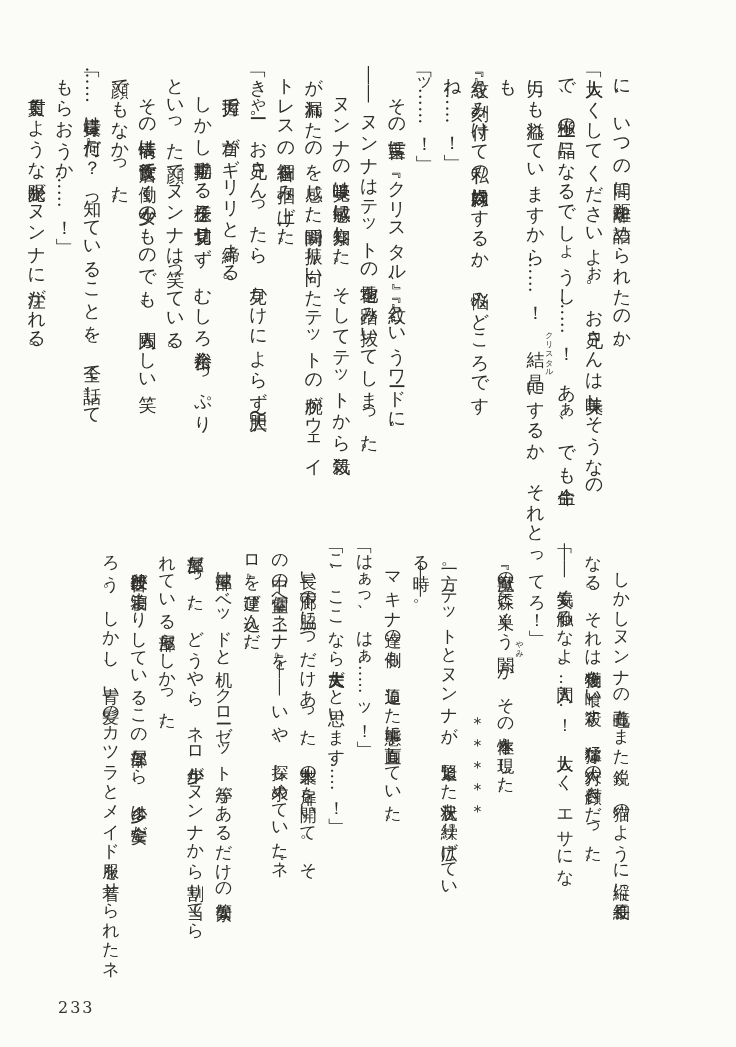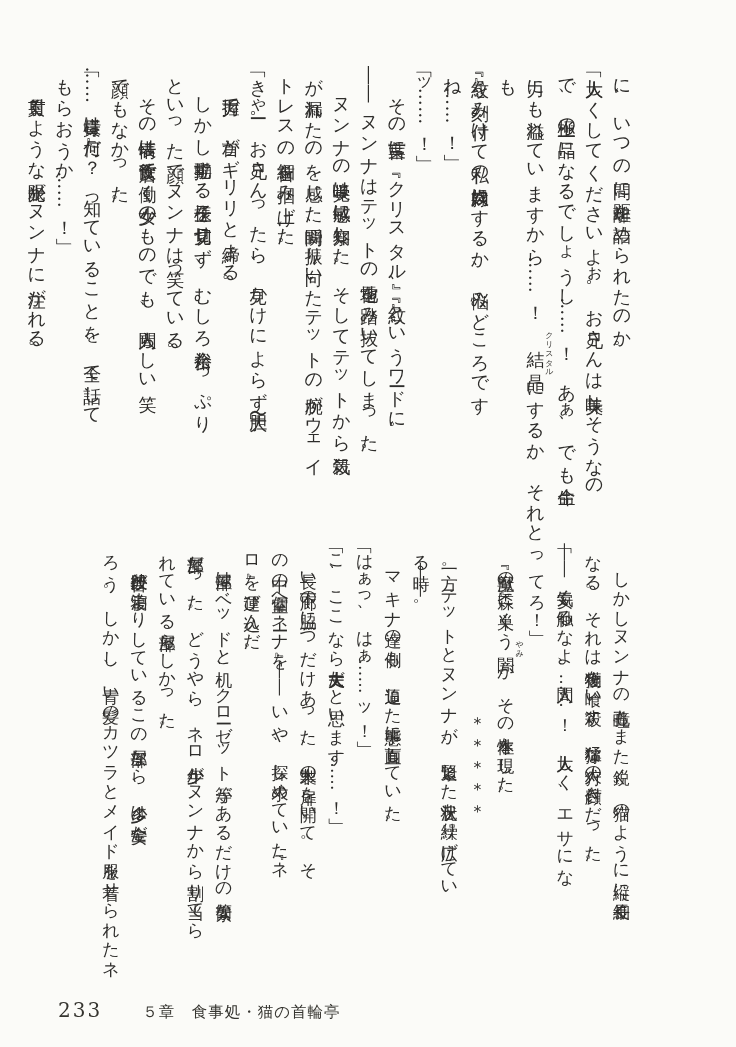--- a/index.html
+++ b/index.html
@@ -26,21 +26,21 @@
   .vline.sep{ padding-top:162px; letter-spacing:5px; }
   ruby rt{ font-size:8px; letter-spacing:0; color:#3a3936; }
   .footer{
     position:absolute;
     left:58px; top:998px;
     display:flex; align-items:baseline; gap:40px;
     font-size:15.5px;
     color:#35342f;
     letter-spacing:1px;
   }
-  .footer .pnum{ font-size:20px; letter-spacing:2px; }
+  .footer .pnum{ font-size:16px; letter-spacing:2px; }
 </style>
 </head>
 <body>
 
 <div class="page" style="background: rgb(251, 251, 248); color: rgb(46, 45, 43);">
   <div class="tblock top" id="top-block">
       <div class="vline">に、いつの間に距離を詰められたのか。</div>
       <div class="vline">「大人しくしてくださいよぉ。お兄さんは美味しそうなの</div>
       <div class="vline">で、極上の一品になるでしょうし……！　あぁ、でも生命</div>
       <div class="vline">力にも溢れていますから……！　<ruby>結晶<rt>クリスタル</rt></ruby>にするか、それとも</div>
@@ -78,15 +78,14 @@
       <div class="vline">の中の個室へ『ネーナ』を――いや、探し求めていた『ネ</div>
       <div class="vline">ロ』を運び込んだ。</div>
       <div class="vline">　部屋はベッドと机、クローゼット等があるだけの簡素な</div>
       <div class="vline">部屋だった。どうやら、ネロ少年がヌンナから割り当てら</div>
       <div class="vline">れている部屋らしかった。</div>
       <div class="vline">　普段彼が寝泊まりしているこの部屋なら、多少は安全だ</div>
       <div class="vline">ろう。しかし、青い髪のカツラとメイド服を着せられたネ</div>
     </div>
   <div class="footer">
     <span class="pnum">233</span>
-    <span class="chapter">５章　食事処・猫の首輪亭</span>
   </div>
 </div>
 
 </body></html>

